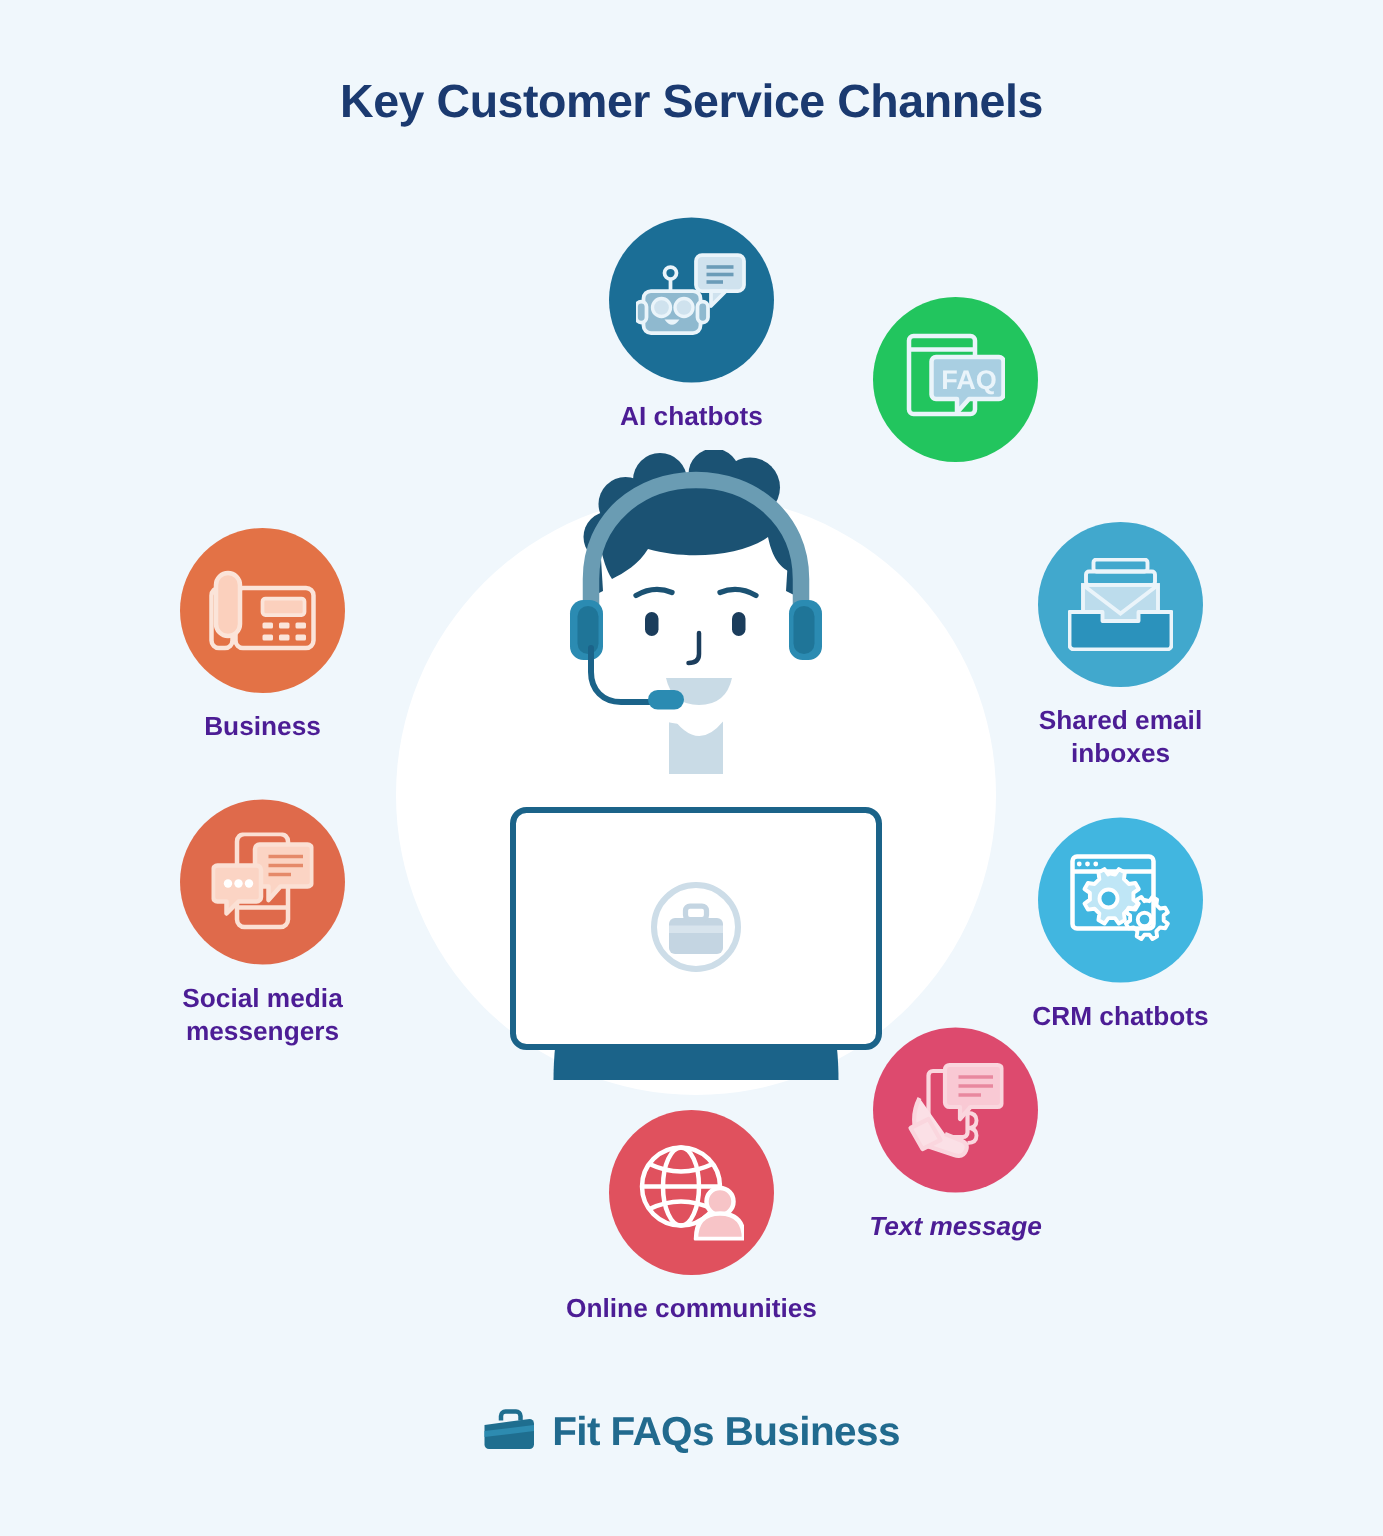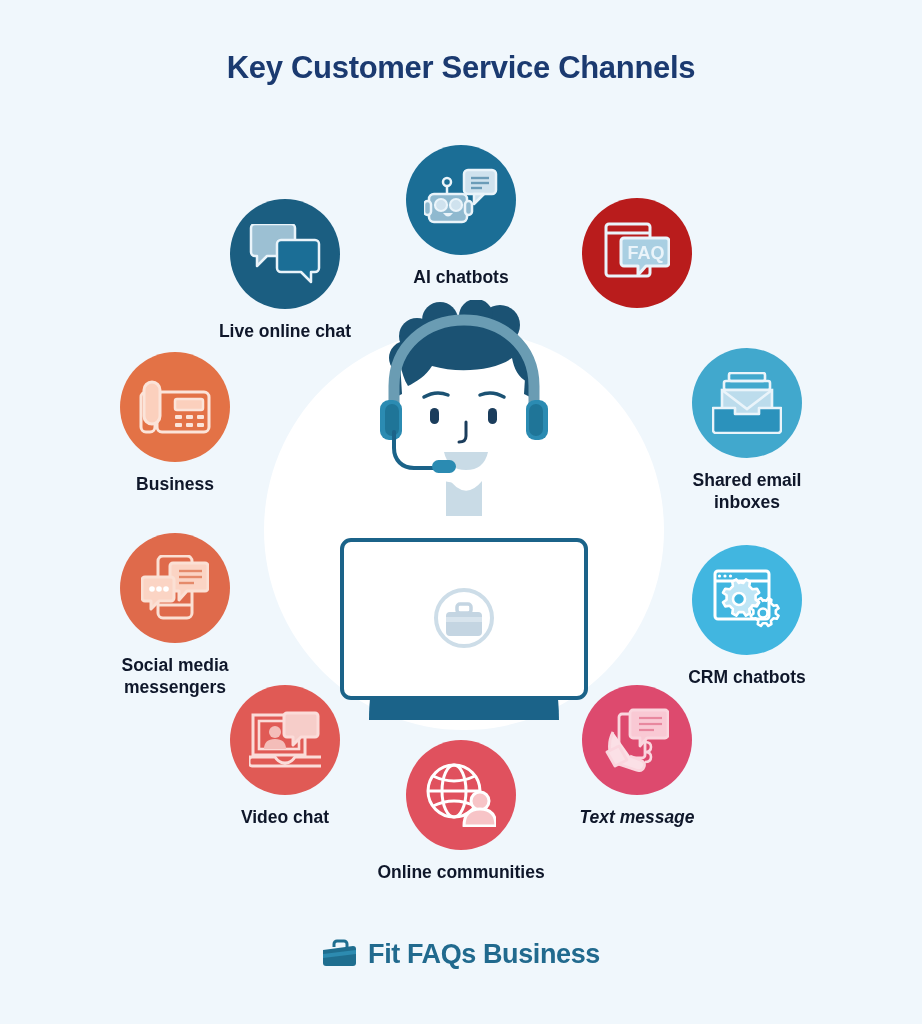--- a/index.html
+++ b/index.html
@@ -48,21 +48,21 @@
     justify-content: center;
     position: relative;
   }
   .node .circle svg {
     display: block;
   }
   .node .label {
     margin-top: 11px;
     font-size: 17.5px;
     font-weight: bold;
-    color: #0f172a;
+    color: #4c1d95;
     line-height: 1.28;
     white-space: pre-line;
   }
   
   #centre {
     position: absolute;
     left: 254px;
     top: 300px;
     width: 420px;
     height: 420px;
@@ -174,32 +174,23 @@
         <rect x="0" y="33" width="7" height="14" rx="3.5" fill="#8fb9cf" stroke="#eaf4fa" stroke-width="2.5"></rect>
         <rect x="41" y="33" width="7" height="14" rx="3.5" fill="#8fb9cf" stroke="#eaf4fa" stroke-width="2.5"></rect>
         <circle cx="17" cy="37" r="6" fill="#cfe2ee" stroke="#eaf4fa" stroke-width="2.2"></circle>
         <circle cx="32" cy="37" r="6" fill="#cfe2ee" stroke="#eaf4fa" stroke-width="2.2"></circle>
         <path d="M19 45 q5 7 10 0 z" fill="#eaf4fa"></path>
       </svg>
     </div>
     <div class="label">AI chatbots</div>
   </div>
 
-  <div class="node" style="left:285px; top:199px;">
-    <div class="circle" style="background:#1b5e81;">
-      <svg width="72" height="60" viewBox="0 0 72 60">
-        <path d="M2 4 a4 4 0 0 1 4 -4 h36 a4 4 0 0 1 4 4 v24 a4 4 0 0 1 -4 4 h-24 l-10 10 v-10 h-2 a4 4 0 0 1 -4 -4 z" fill="#9cc0d3" stroke="#eaf4fa" stroke-width="2.5" stroke-linejoin="round"></path>
-        <path d="M28 20 a4 4 0 0 1 4 -4 h34 a4 4 0 0 1 4 4 v24 a4 4 0 0 1 -4 4 h-4 v10 l-10 -10 h-20 a4 4 0 0 1 -4 -4 z" fill="#1b6e96" stroke="#eaf4fa" stroke-width="2.5" stroke-linejoin="round"></path>
-      </svg>
-    </div>
-    <div class="label">Live online chat</div>
-  </div>
 
   <div class="node" style="left:637px; top:198px;">
-    <div class="circle" style="background:#b91c1c;text-align:right;">
+    <div class="circle" style="background:#22c55e;text-align:right;">
       <svg width="66" height="62" viewBox="0 0 66 62">
         <rect x="2" y="2" width="44" height="52" rx="3" fill="none" stroke="#eaf4fa" stroke-width="3"></rect>
         <line x1="2" y1="11" x2="46" y2="11" stroke="#eaf4fa" stroke-width="3"></line>
         <path d="M20 16 h42 a3 3 0 0 1 3 3 v22 a3 3 0 0 1 -3 3 h-20 l-8 9 v-9 h-14 a3 3 0 0 1 -3 -3 v-22 a3 3 0 0 1 3 -3 z" fill="#a9cfe2" stroke="#eaf4fa" stroke-width="3" stroke-linejoin="round"></path>
         <text x="42" y="37" font-family="Liberation Sans, sans-serif" font-size="18" font-weight="bold" fill="#eaf4fa" text-anchor="middle">FAQ</text>
       </svg>
     </div>
   </div>
 
   <div class="node" style="left:175px; top:352px;">
@@ -269,33 +260,20 @@
         </g>
         <g transform="translate(50,44)">
           <path d="M0 -13 l3.3 0.8 l2 -2.8 l3.1 1.8 l-0.5 3.4 l2.5 2.5 l3.4 -0.5 l1.8 3.1 l-2.8 2 l0 3.4 l2.8 2 l-1.8 3.1 l-3.4 -0.5 l-2.5 2.5 l0.5 3.4 l-3.1 1.8 l-2 -2.8 l-3.4 0 l-2 2.8 l-3.1 -1.8 l0.5 -3.4 l-2.5 -2.5 l-3.4 0.5 l-1.8 -3.1 l2.8 -2 l0 -3.4 l-2.8 -2 l1.8 -3.1 l3.4 0.5 l2.5 -2.5 l-0.5 -3.4 l3.1 -1.8 l2 2.8 z" fill="none" stroke="#ffffff" stroke-width="2.6" stroke-linejoin="round"></path>
           <circle cx="0" cy="0" r="4.5" fill="none" stroke="#ffffff" stroke-width="2.6"></circle>
         </g>
       </svg>
     </div>
     <div class="label">CRM chatbots</div>
   </div>
 
-  <div class="node" style="left:285px; top:685px;">
-    <div class="circle" style="background:#e05a55;">
-      <svg width="72" height="58" viewBox="0 0 72 58">
-        <rect x="4" y="4" width="52" height="40" fill="none" stroke="#fbdcd9" stroke-width="3"></rect>
-        <rect x="10" y="10" width="40" height="28" fill="none" stroke="#fbdcd9" stroke-width="2.6"></rect>
-        <circle cx="26" cy="21" r="6" fill="#f4bdb9"></circle>
-        <path d="M15 38 q0 -10 11 -10 q11 0 11 10 z" fill="#f4bdb9"></path>
-        <path d="M38 2 h28 a3 3 0 0 1 3 3 v18 a3 3 0 0 1 -3 3 h-14 l-8 8 v-8 h-6 a3 3 0 0 1 -3 -3 v-18 a3 3 0 0 1 3 -3 z" fill="#f6cdc9" stroke="#fbdcd9" stroke-width="3" stroke-linejoin="round"></path>
-        <path d="M0 46 h26 q4 6 10 6 q6 0 10 -6 h26 a3 3 0 0 1 3 3 v3 a3 3 0 0 1 -3 3 h-69 a3 3 0 0 1 -3 -3 v-3 a3 3 0 0 1 3 -3 z" fill="none" stroke="#fbdcd9" stroke-width="3" stroke-linejoin="round"></path>
-      </svg>
-    </div>
-    <div class="label">Video chat</div>
-  </div>
 
   <div class="node" style="left:637px; top:685px;font-style:italic;">
     <div class="circle" style="background:#dd4a6e;">
       <svg width="64" height="64" viewBox="0 0 64 64">
         <rect x="14" y="6" width="26" height="44" rx="3" fill="none" stroke="#fad6de" stroke-width="2.8"></rect>
         <path d="M28 2 h32 a3 3 0 0 1 3 3 v22 a3 3 0 0 1 -3 3 h-18 l-7 8 v-8 h-7 a3 3 0 0 1 -3 -3 v-22 a3 3 0 0 1 3 -3 z" fill="#f9c9d4" stroke="#fad6de" stroke-width="2.8" stroke-linejoin="round"></path>
         <line x1="34" y1="10" x2="57" y2="10" stroke="#e8889f" stroke-width="2.2"></line>
         <line x1="34" y1="16" x2="57" y2="16" stroke="#e8889f" stroke-width="2.2"></line>
         <line x1="34" y1="22" x2="49" y2="22" stroke="#e8889f" stroke-width="2.2"></line>
         <path d="M8 24 q-5 10 -3 20 q1 8 8 12 l18 6 q6 2 8 -3 q2 -5 -4 -7 l-10 -4" fill="#fbe0e6" stroke="#fad6de" stroke-width="2.8" stroke-linejoin="round"></path>

